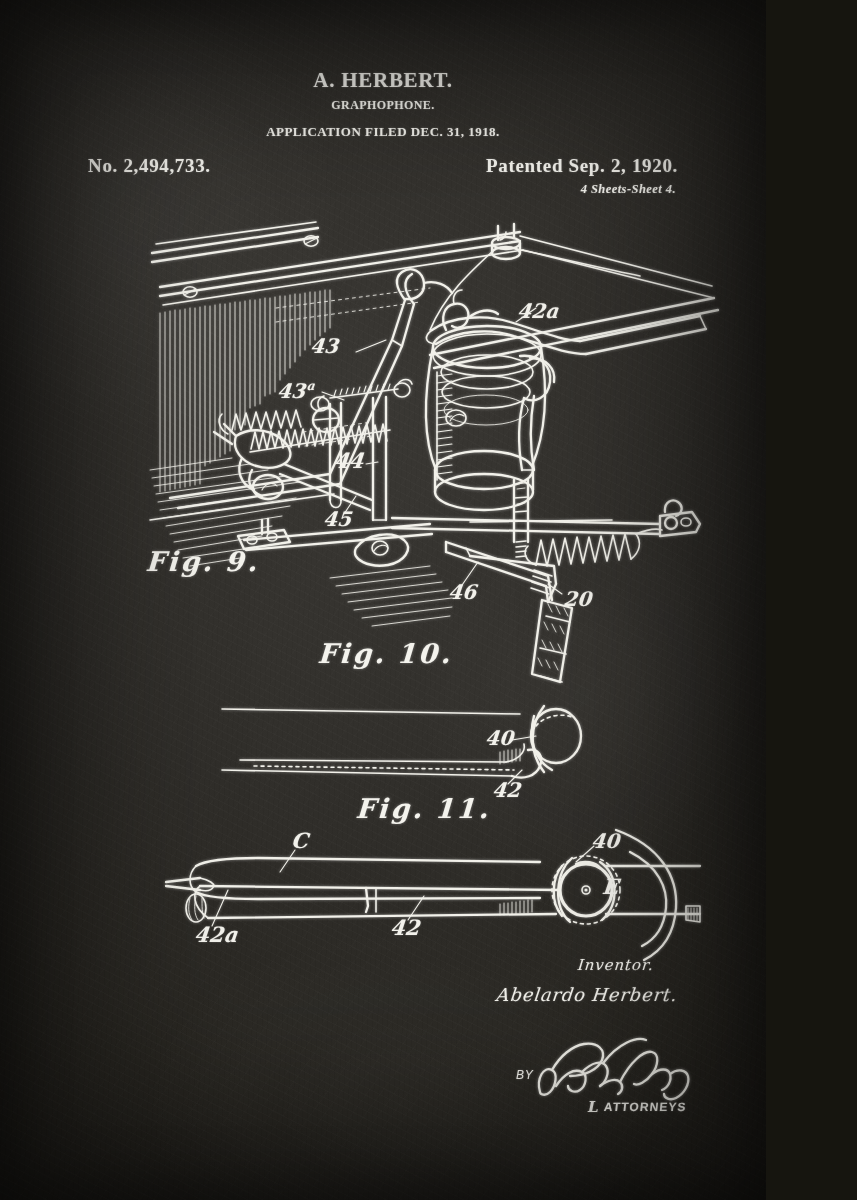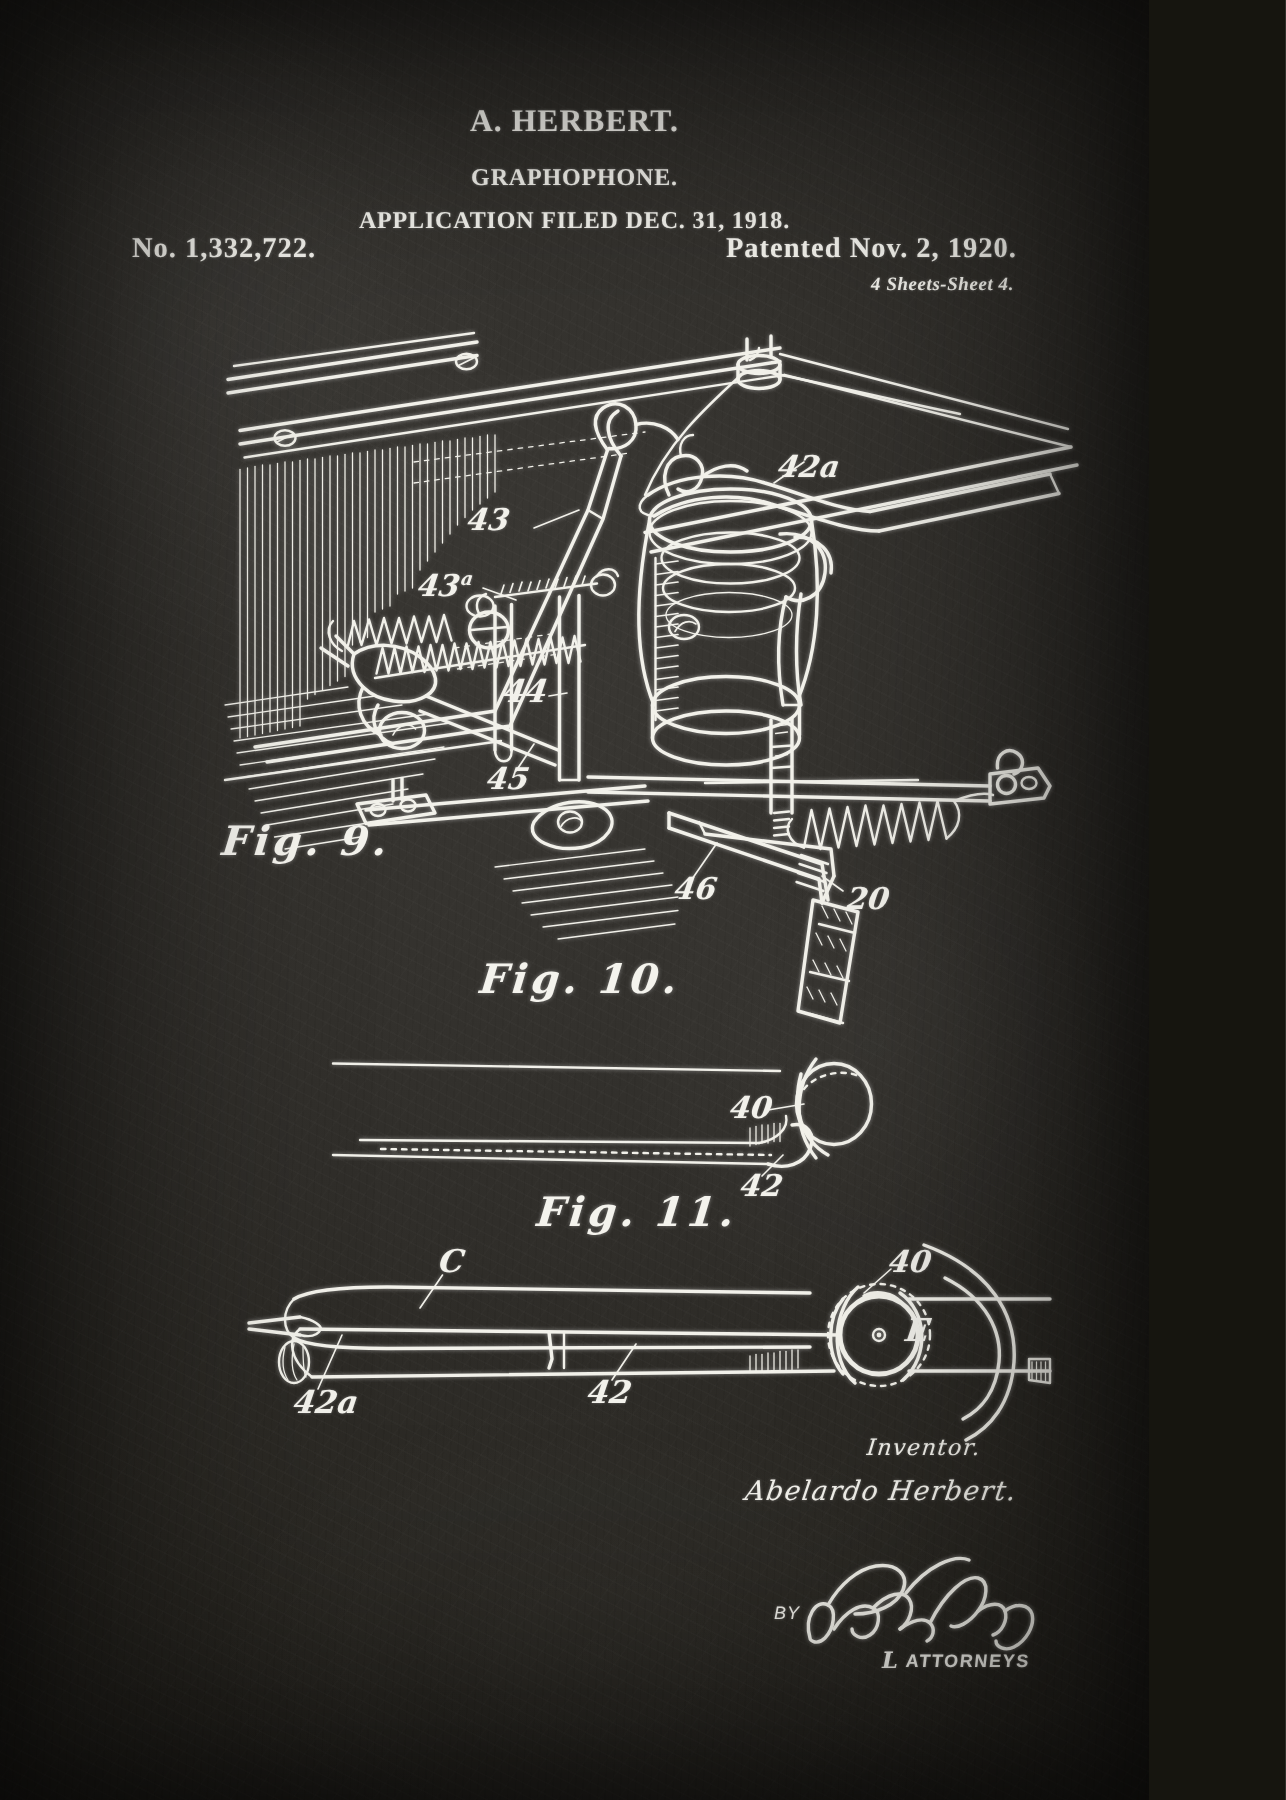--- a/index.html
+++ b/index.html
@@ -39,22 +39,22 @@
     box-shadow: inset 0 0 170px 46px rgba(0,0,0,.62), inset 0 0 60px 8px rgba(0,0,0,.35);}
 
   
   .hdr{position:absolute;left:0;right:0;top:0;z-index:5;text-align:center;}
   .hdr .ln{
     font-family:"Liberation Serif", serif;
     color:#f3f2ec;letter-spacing:.035em;
     text-shadow:0 0 2px rgba(255,255,255,.35);
   }
   .h-name{font-size:21px;font-weight:700;letter-spacing:.08em;margin-top:68px;}
-  .h-title{font-size:16px;font-weight:700;letter-spacing:.1em;margin-top:17px;}
-  .h-app{font-size:16px;font-weight:700;letter-spacing:.045em;margin-top:11px;}
+  .h-title{font-size:12px;font-weight:700;letter-spacing:.1em;margin-top:5px;}
+  .h-app{font-size:13px;font-weight:700;letter-spacing:.045em;margin-top:11px;}
   .rowline{position:absolute;left:0;right:0;top:155px;}
   .h-no{position:absolute;left:88px;top:0;font-size:19px;font-weight:700;letter-spacing:.03em;}
   .h-pat{position:absolute;right:88px;top:0;font-size:19px;font-weight:700;letter-spacing:.02em;}
   .h-sheet{position:absolute;right:90px;top:27px;font-size:12.5px;font-weight:700;letter-spacing:.02em;font-style:italic;}
 
   
   .figcap{
     position:absolute;z-index:6;
     font-family:"DejaVu Serif", serif;
     font-style:italic;font-weight:700;
@@ -106,22 +106,22 @@
 </head>
 <body>
 
 <div id="poster">
 
   <div class="hdr">
     <div class="ln h-name">A. HERBERT.</div>
     <div class="ln h-title">GRAPHOPHONE.</div>
     <div class="ln h-app">APPLICATION FILED DEC. 31, 1918.</div>
     <div class="rowline">
-      <div class="ln h-no">No. 1,332,722.</div>
-      <div class="ln h-pat">Patented Nov. 2, 1920.</div>
+      <div class="ln h-no">No. 2,494,733.</div>
+      <div class="ln h-pat">Patented Sep. 2, 1920.</div>
       <div class="ln h-sheet">4 Sheets-Sheet 4.</div>
     </div>
   </div>
 
   <svg class="art glow" viewBox="0 0 857 1200">
 
     <g>
 
       <g>
         <path class="ink t2" d="M152 253 L318 228"></path>

